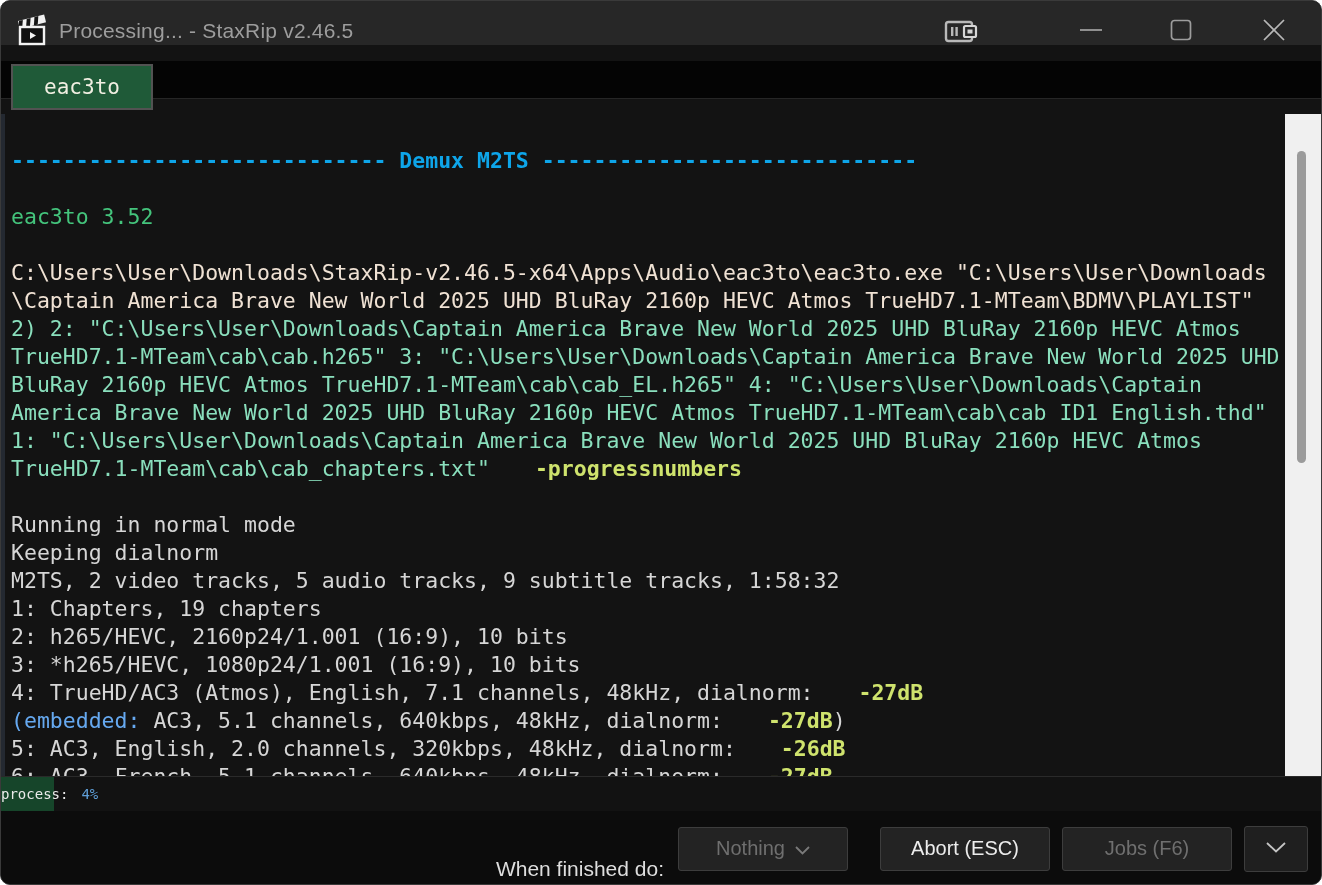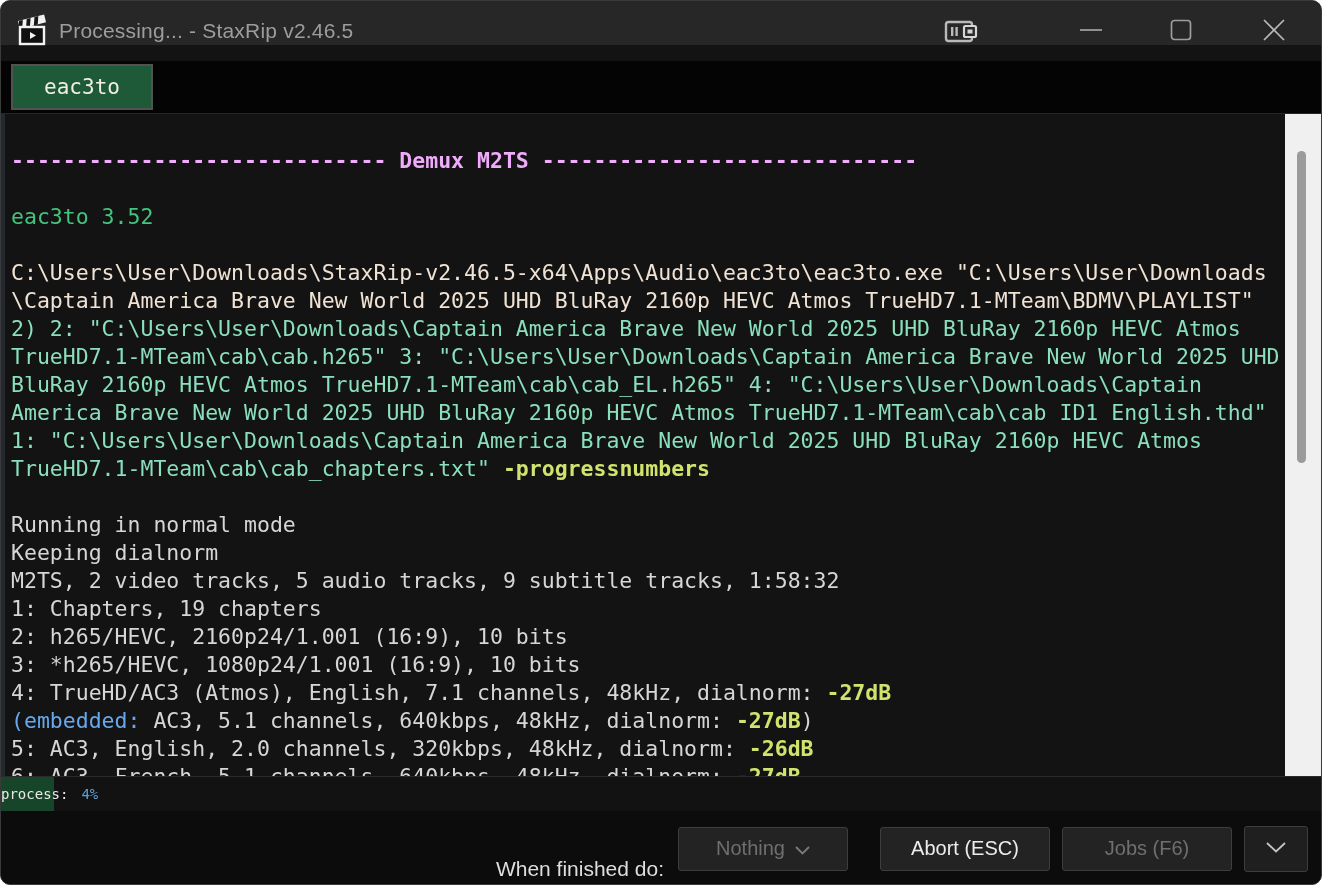--- a/index.html
+++ b/index.html
@@ -19,40 +19,40 @@
   .app-icon{position:absolute;left:14px;top:13px;width:34px;height:34px;}
   .win-title{position:absolute;left:58px;top:0;height:60px;display:flex;align-items:center;
              color:#9d9d9d;font-size:21px;letter-spacing:.2px;}
   .hw-icon{position:absolute;left:941px;top:17px;width:40px;height:27px;display:flex;
            align-items:center;justify-content:center;}
   .cap-btn{position:absolute;top:8px;width:48px;height:44px;display:flex;align-items:center;
            justify-content:center;background:transparent;border:none;cursor:default;}
   .btn-min{left:1066px;} .btn-max{left:1156px;} .btn-close{left:1249px;}
 
   
-  .tabbar{position:absolute;left:0;top:60px;width:100%;height:53px;background:#040404;
+  .tabbar{position:absolute;left:0;top:60px;width:100%;height:38px;background:#040404;
           border-bottom:1px solid #262626;}
   .tab{position:absolute;left:10px;top:3px;width:142px;height:46px;background:var(--tab-green);
        border:2px solid #525252;display:flex;align-items:center;justify-content:center;
        color:#f1efe2;font-family:"DejaVu Sans Mono","Liberation Mono",monospace;font-size:21px;}
 
   
   .console{position:absolute;left:0;top:113px;width:100%;height:662px;background:#131313;
            overflow:hidden;}
   .console-text{position:absolute;left:0;top:0;right:36px;bottom:0;padding:33px 0 0 6px;
                 border-left:4px solid #242931;
                 font-family:"DejaVu Sans Mono","Liberation Mono",monospace;
                 font-size:21.5px;line-height:28px;white-space:pre;overflow:hidden;}
   .cline{height:28px;}
-  .seg-hdr{color:#f0abfc;font-weight:bold;}
+  .seg-hdr{color:#0ea5e9;font-weight:bold;}
   .seg-txt{color:#d6d6d6;}
   .seg-grn{color:var(--green);}
   .seg-cmd{color:var(--cream);}
   .seg-arg{color:var(--mint);}
-  .seg-yel{color:var(--yellow);font-weight:bold;}
+  .seg-yel{color:var(--yellow);font-weight:bold;margin-left:32px;}
   .seg-blu{color:var(--blue);}
 
   .scrollbar{position:absolute;right:0;top:0;width:36px;height:662px;background:#f0f0f0;}
   .scroll-thumb{position:absolute;left:12px;top:37px;width:9px;height:312px;background:#9b9b9b;
                 border-radius:4.5px;}
 
   
   .statusbar{position:absolute;left:0;top:775px;width:100%;height:35px;background:#121212;
              border-top:1px solid #2a2a2a;overflow:hidden;}
   .progress-fill{position:absolute;left:0;top:0;bottom:0;width:4%;background:var(--progress-green);}

